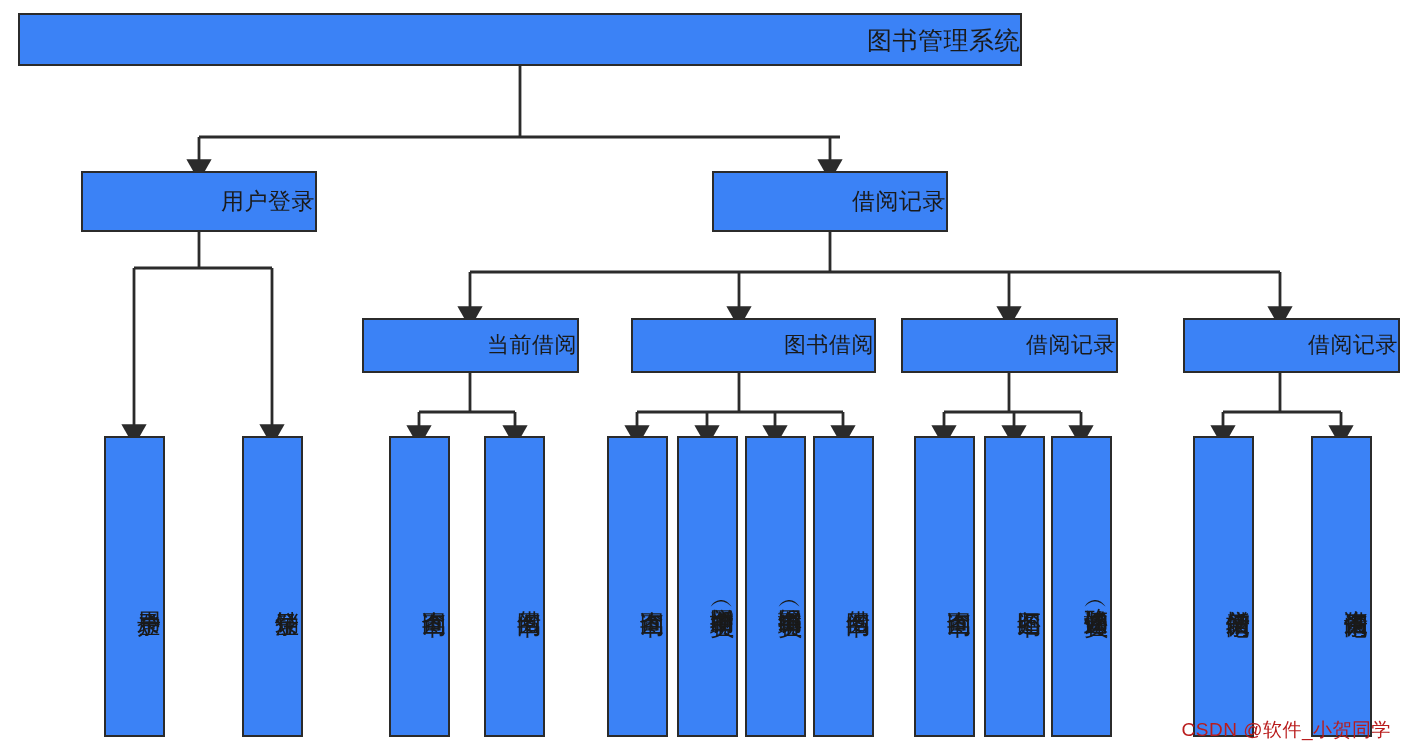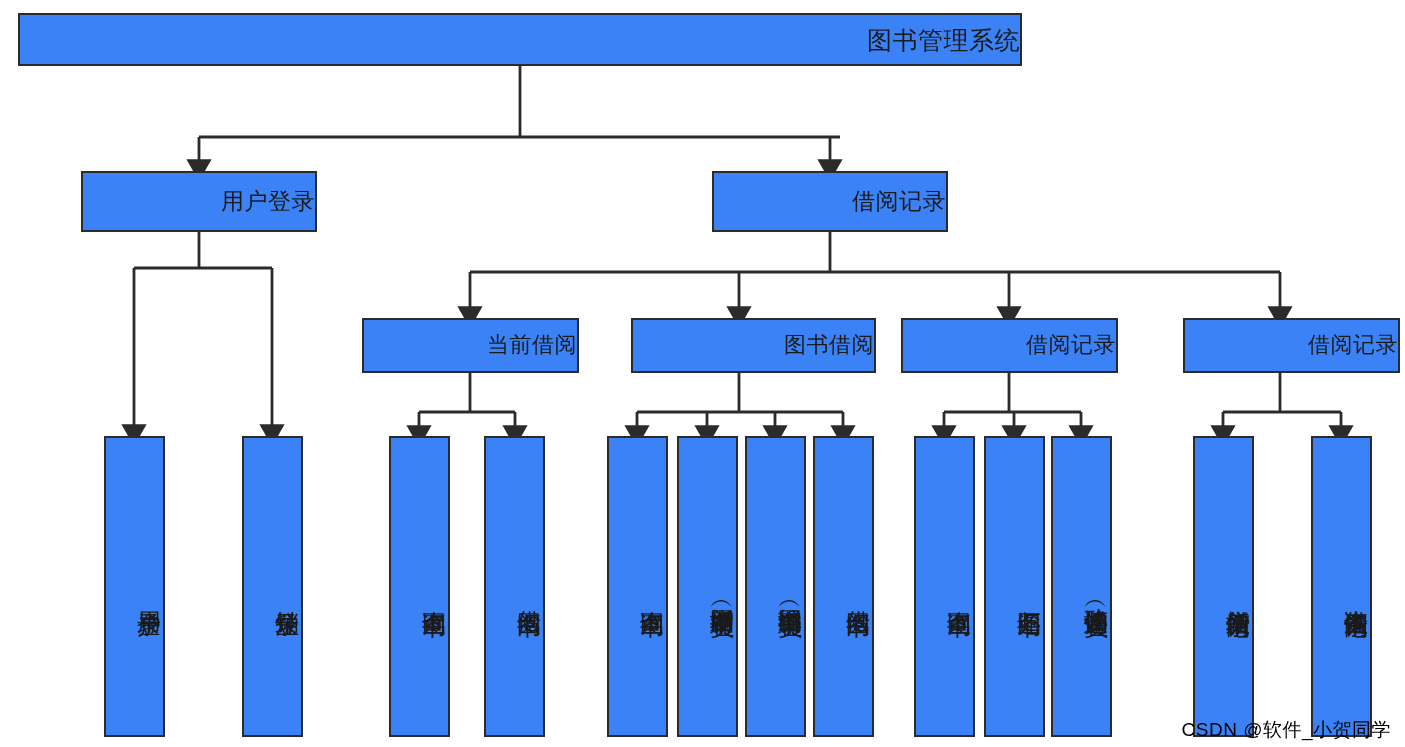--- a/index.html
+++ b/index.html
@@ -63,21 +63,21 @@
     line-height: 1.18;
     letter-spacing: 1px;
     white-space: nowrap;
     margin-top: 14px;
   }
   #watermark {
     position: absolute;
     right: 14px;
     bottom: 4px;
     font-size: 19px;
-    color: #000000;
+    color: #b91c1c;
     z-index: 6;
     white-space: nowrap;
     letter-spacing: 0.5px;
     margin-top: 28px;
   }
 </style>
 </head>
 <body>
 
 <div id="diagram-root">

